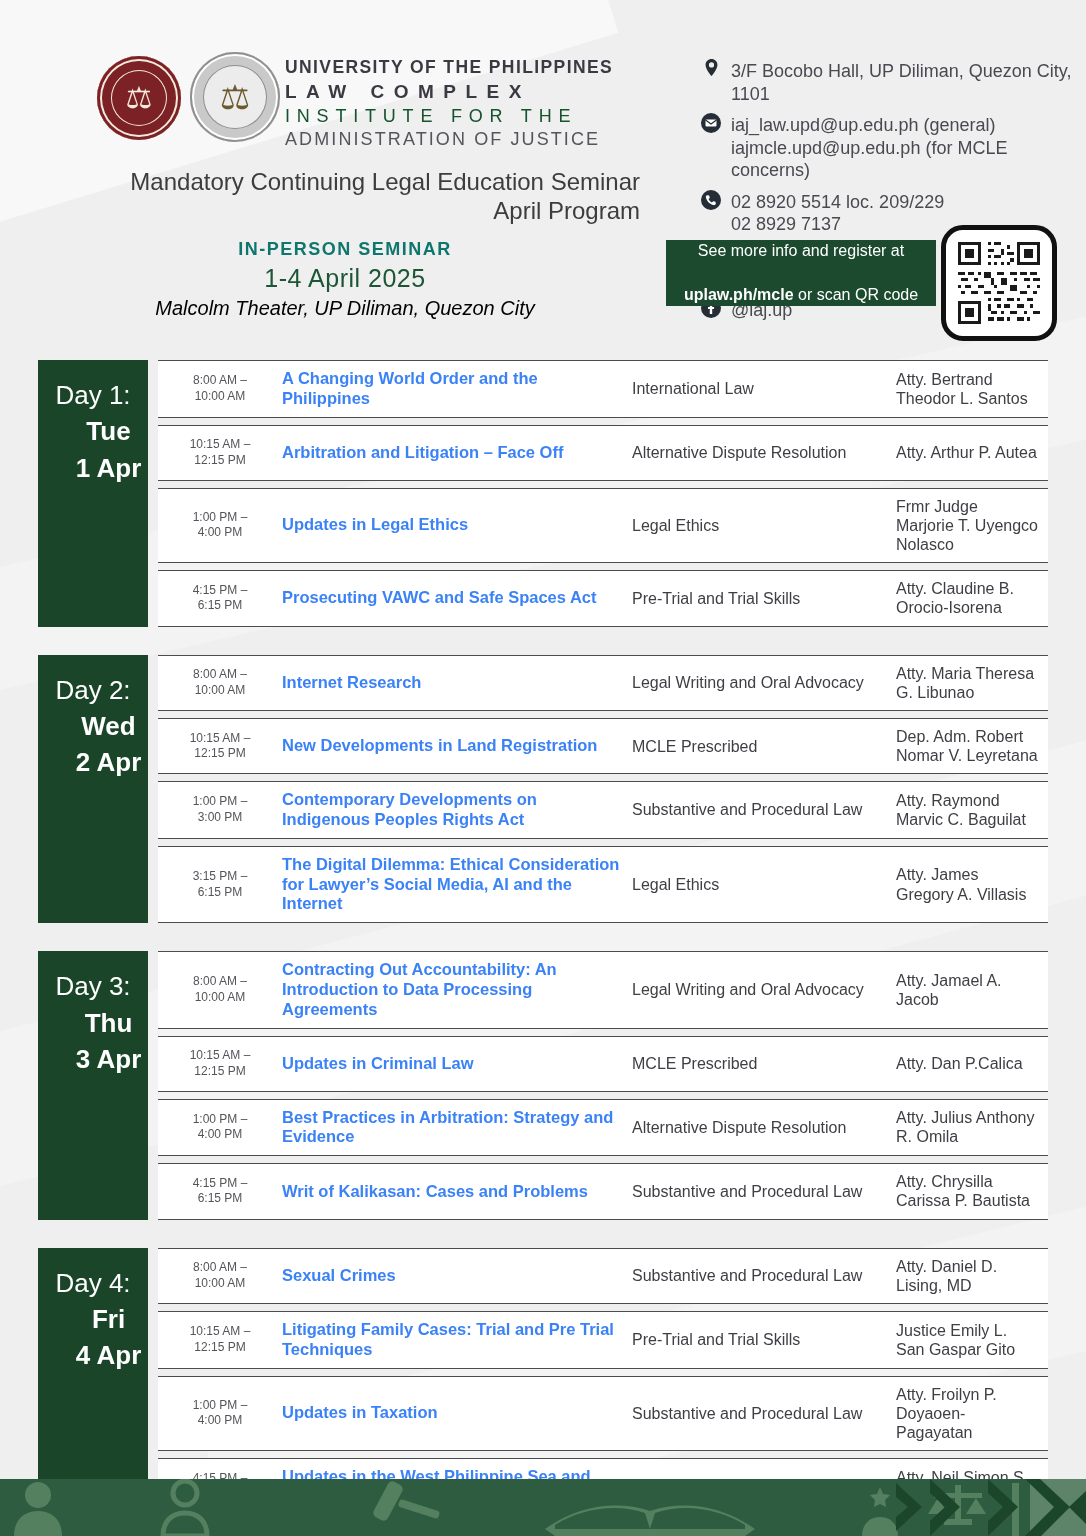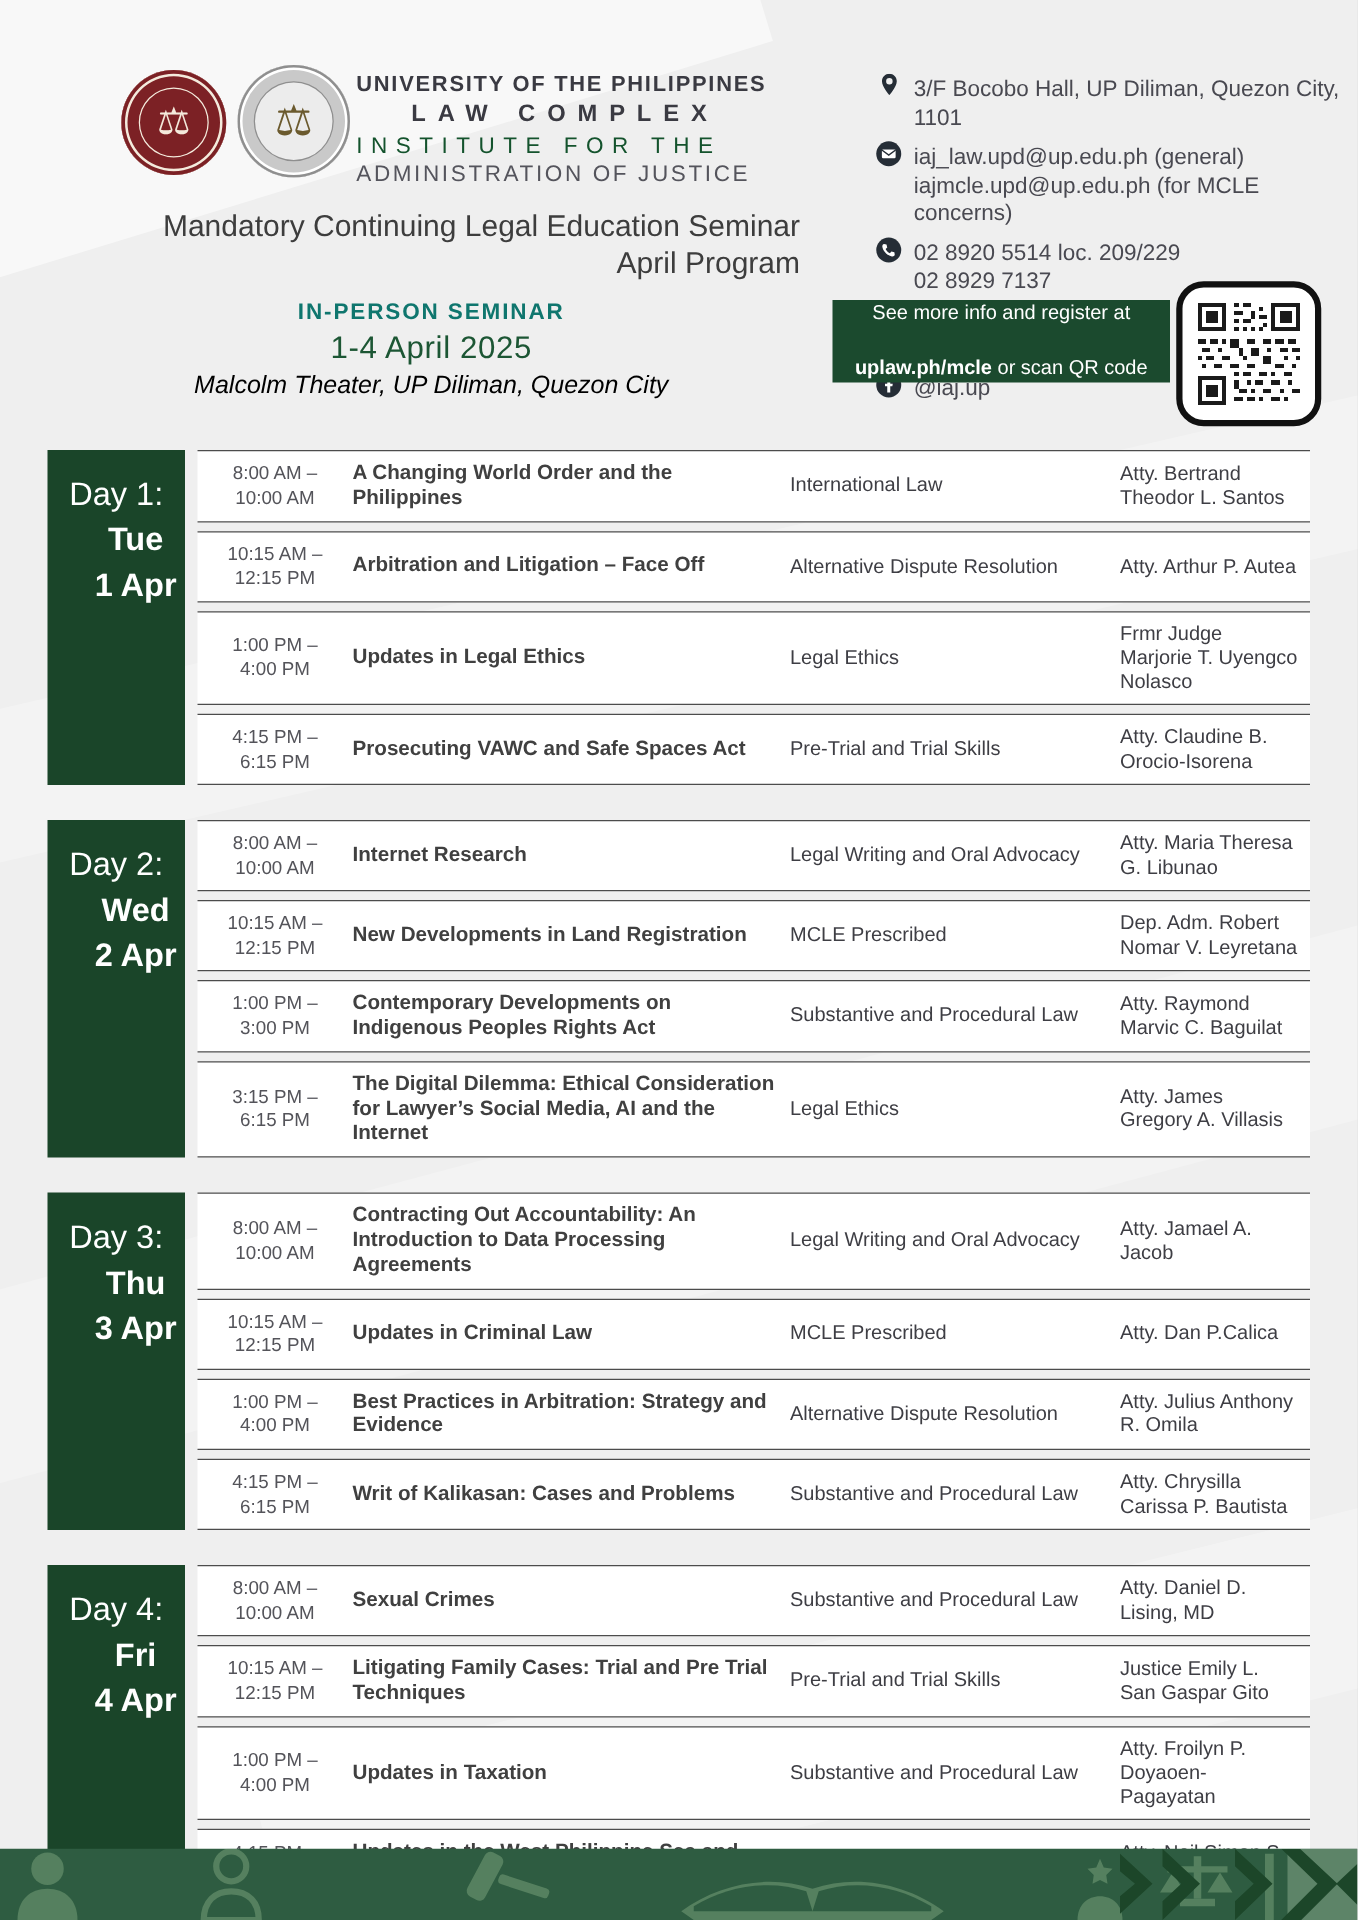--- a/index.html
+++ b/index.html
@@ -15,21 +15,21 @@
 
   
   .seal{position:absolute;border-radius:50%;display:flex;align-items:center;justify-content:center;}
   .seal-maroon{left:97px;top:56px;width:84px;height:84px;background:#7c2125;box-shadow:inset 0 0 0 3px #7c2125, inset 0 0 0 5px #f4eadc, inset 0 0 0 14px #7c2125, inset 0 0 0 15px #f4eadc;}
   .seal-maroon .glyph{color:#f4eadc;font-size:30px;line-height:1;}
   .seal-gray{left:190px;top:52px;width:90px;height:90px;background:#ececec;box-shadow:inset 0 0 0 2px #8f8f8f, inset 0 0 0 4px #ffffff, inset 0 0 0 13px #c9c9c9, inset 0 0 0 14px #8f8f8f;}
   .seal-gray .glyph{color:#6b5a2e;font-size:34px;line-height:1;}
 
   .orgblock{position:absolute;left:285px;top:57px;width:320px;color:#3a3a42;}
   .org1{font-size:17.5px;font-weight:700;letter-spacing:1.4px;white-space:nowrap;}
-  .org2{font-size:19px;font-weight:700;letter-spacing:9.5px;margin-top:3px;white-space:nowrap;margin-left:44px;}
+  .org2{font-size:19px;font-weight:700;letter-spacing:9.5px;margin-top:3px;white-space:nowrap;}
   .org3{font-size:18px;letter-spacing:6.8px;color:#14532d;margin-top:3px;white-space:nowrap;}
   .org4{font-size:18px;letter-spacing:2.1px;color:#54545c;margin-top:2px;white-space:nowrap;}
 
   .contact{position:absolute;left:700px;top:58px;width:375px;font-size:18px;color:#494951;}
   .c-row{display:flex;align-items:flex-start;margin-bottom:7px;}
   .c-ic{flex:0 0 22px;height:22px;margin-right:9px;display:flex;align-items:center;justify-content:center;}
   .c-txt{line-height:1.25;padding-top:2px;}
 
   .mcle-title{position:absolute;left:40px;top:168px;width:600px;text-align:right;color:#3d3d3d;font-size:24px;line-height:1.2;}
 
@@ -45,22 +45,22 @@
   .qr-wrap svg{width:82px;height:82px;}
 
   
   .schedule{position:absolute;left:0;top:360px;width:100%;}
   .day-section{display:flex;gap:10px;margin:0 38px 28px 38px;}
   .day-label{flex:0 0 110px;background:#1a4529;color:#fff;text-align:center;padding-top:17px;box-sizing:border-box;font-size:26px;line-height:1.4;}
   .dl-plain{font-weight:400;}
   .dl-bold{font-weight:700;margin-left:31px;}
   .rows{flex:1;display:flex;flex-direction:column;gap:7px;}
   .session{background:#fff;border-top:1.5px solid #4c4c4c;border-bottom:1.5px solid #4c4c4c;display:grid;grid-template-columns:100px 338px 252px 1fr;column-gap:12px;align-items:center;padding:8px 10px 8px 12px;min-height:56px;box-sizing:border-box;}
-  .time{text-align:center;color:#54545a;font-size:15px;line-height:1.3;}
-  .s-title{font-weight:700;color:#404040;font-size:16.5px;line-height:1.2;}
+  .time{text-align:center;color:#54545a;font-size:12px;line-height:1.3;}
+  .s-title{font-weight:700;color:#3b82f6;font-size:16.5px;line-height:1.2;}
   .s-cat{color:#3e3e44;font-size:16px;line-height:1.2;}
   .s-spk{color:#3e3e44;font-size:16px;line-height:1.2;}
 
   
   .footer{position:absolute;left:0;bottom:0;width:1086px;height:57px;background:#2e5c41;overflow:hidden;}
   .footer svg{display:block;}
 </style>
 </head>
 <body>
 

